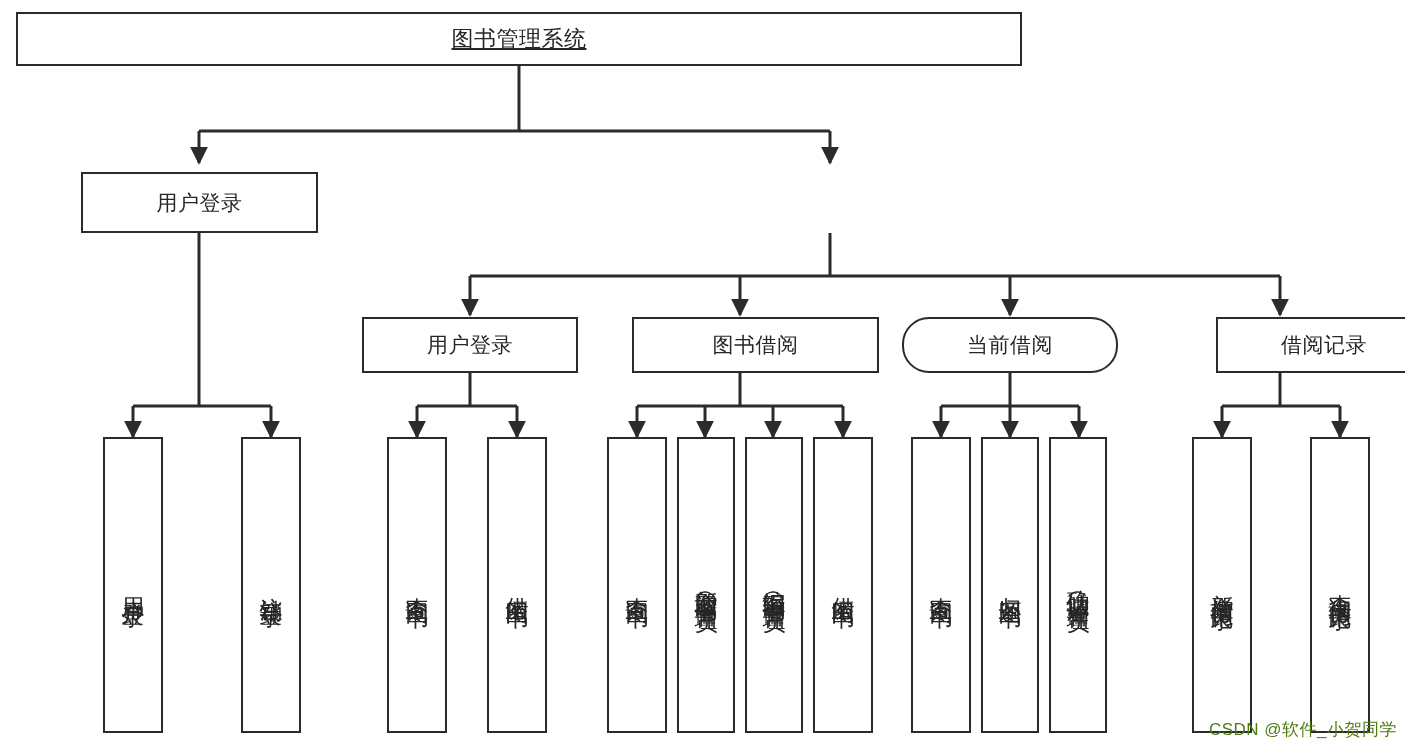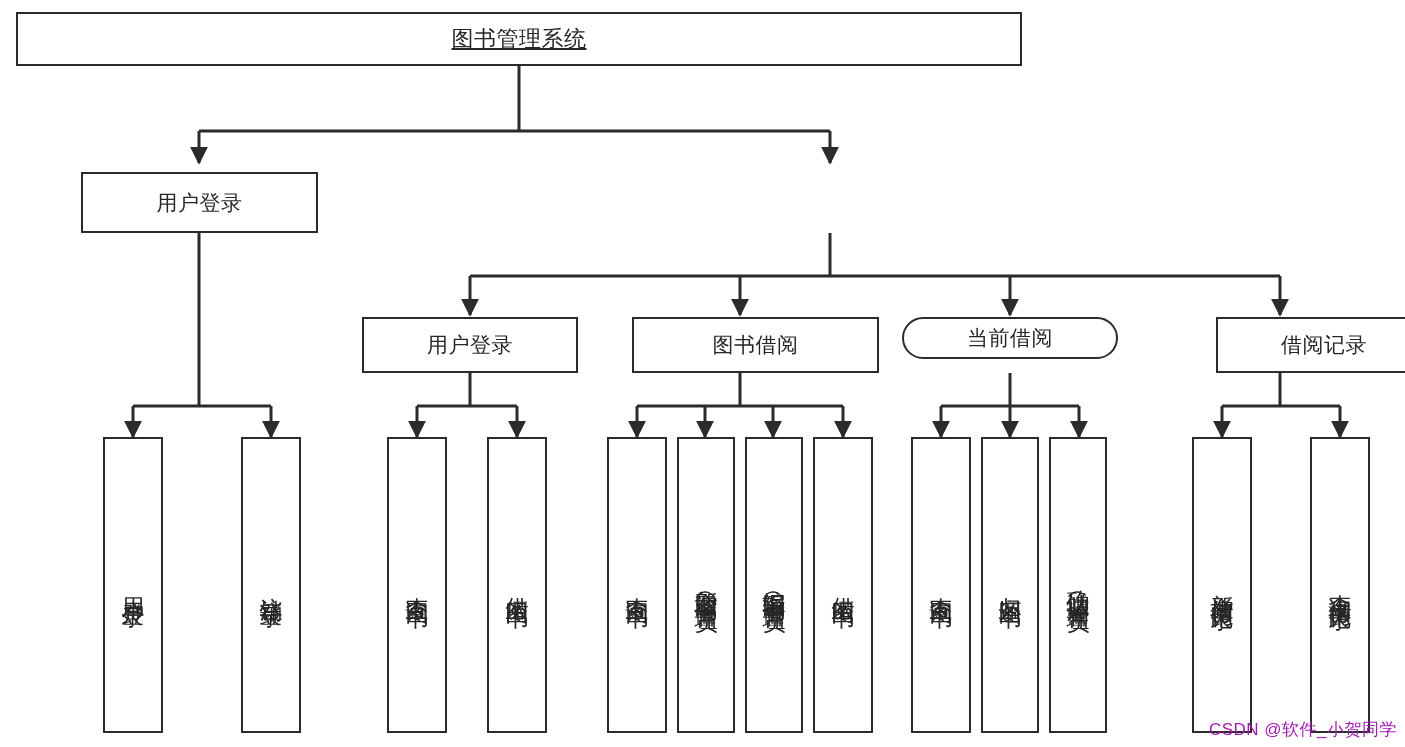--- a/index.html
+++ b/index.html
@@ -35,21 +35,21 @@
     writing-mode:vertical-rl;
     text-orientation:upright;
     font-size:23px;
     line-height:1.0;
     letter-spacing:3px;
     white-space:nowrap;
   }
 
   #watermark{
     position:absolute;right:8px;bottom:6px;
-    font-size:17px;color:#a21caf;letter-spacing:0.5px;
+    font-size:17px;color:#4d7c0f;letter-spacing:0.5px;
     user-select:none;white-space:nowrap;
   }
 </style>
 </head>
 <body>
 
 <div id="canvas">
 
   <svg class="edges" viewBox="0 0 1405 747">
     <defs>
@@ -108,21 +108,21 @@
   <div class="node h" style="left:81px;top:172px;width:237px;height:61px;">
     <span class="lbl">用户登录</span>
   </div>
 
   <div class="node h" style="left:362px;top:317px;width:216px;height:56px;">
     <span class="lbl">用户登录</span>
   </div>
   <div class="node h" style="left:632px;top:317px;width:247px;height:56px;">
     <span class="lbl">图书借阅</span>
   </div>
-  <div class="node h" style="left:902px;top:317px;width:216px;height:42px;border-radius:27px;">
+  <div class="node h" style="left:902px;top:317px;width:216px;height:56px;border-radius:27px;">
     <span class="lbl">当前借阅</span>
   </div>
   <div class="node h" style="left:1172px;top:317px;width:216px;height:56px;margin-left:44px;">
     <span class="lbl">借阅记录</span>
   </div>
 
   <div class="node v" style="left:103px;top:437px;width:60px;height:296px;">
     <span class="lbl">用户登录</span>
   </div>
   <div class="node v" style="left:241px;top:437px;width:60px;height:296px;">

